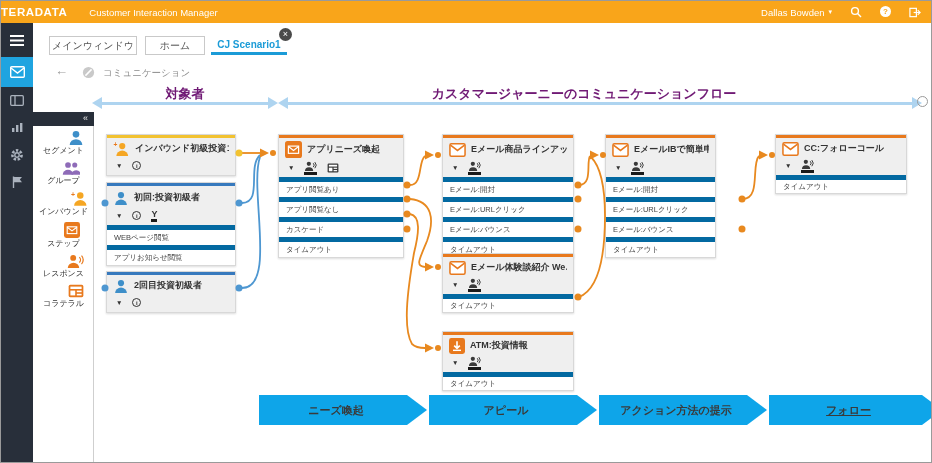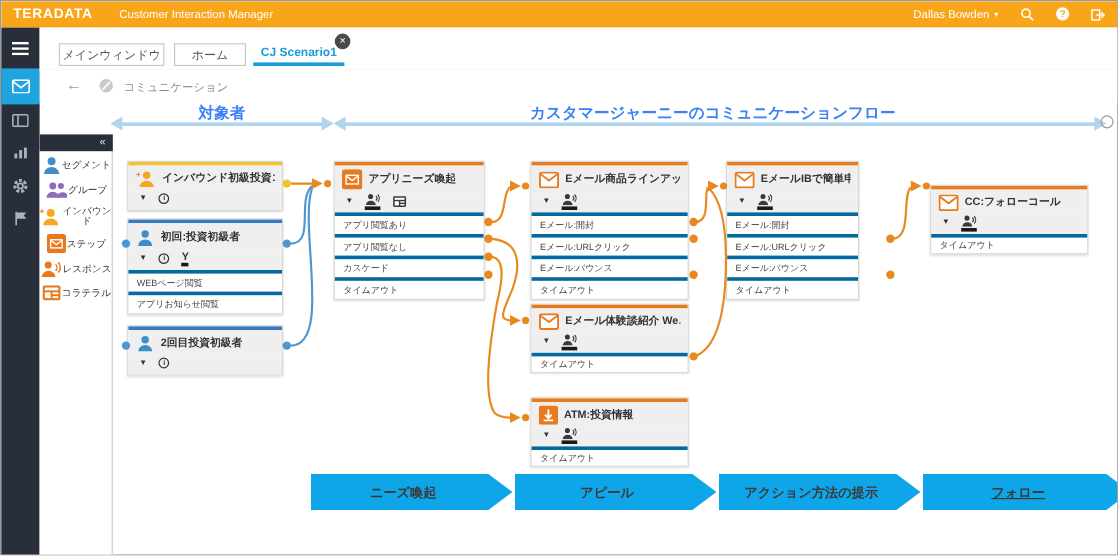--- a/index.html
+++ b/index.html
@@ -1,21 +1,21 @@
 <!DOCTYPE html>
 <html><head>
 <meta charset="utf-8">
 <style>
   html,body{margin:0;padding:0;background:#fff;}
   body{font-family:"Liberation Sans","DejaVu Sans",sans-serif;}
   .frame{position:relative;width:932px;height:463px;border:1px solid #9a9a9a;box-sizing:border-box;background:#fff;overflow:hidden;}
 
   
   .topbar{position:absolute;left:0;top:0;width:932px;height:22px;background:#F9A51A;display:flex;align-items:center;color:#fff;}
-  .brand{margin-left:10px;font-size:11.5px;font-weight:700;letter-spacing:.6px;}
+  .brand{font-size:11.5px;font-weight:700;letter-spacing:.6px;}
   .apptitle{margin-left:22px;font-size:9.5px;}
   .topright{margin-left:auto;display:flex;gap:18px;padding-right:12px;}
   .usermenu{font-size:9.5px;display:flex;align-items:center;gap:4px;cursor:pointer;}
   .usermenu .uc{font-size:7px;}
   .tico{width:12px;height:12px;display:inline-flex;align-items:center;justify-content:center;}
   .helpico{width:11px;height:11px;border-radius:50%;background:#fff;color:#F9A51A;font-size:8px;font-weight:700;display:inline-flex;align-items:center;justify-content:center;}
 
   
   .rail{position:absolute;left:0;top:22px;width:32px;height:441px;background:#282F3A;display:flex;flex-direction:column;align-items:center;}
   .rail-item{width:32px;height:27px;display:flex;align-items:center;justify-content:center;flex:0 0 auto;}
@@ -31,42 +31,42 @@
   
   .crumbrow{position:absolute;left:32px;top:57px;width:900px;height:28px;background:#fff;}
   .backarrow{position:absolute;left:22px;top:5px;font-size:13px;color:#9a9a9a;cursor:pointer;}
   .crumbico{position:absolute;left:49px;top:7px;}
   .crumblabel{position:absolute;left:70px;top:9px;font-size:9.5px;color:#8a8a8a;}
 
   
   .palette{position:absolute;left:32px;top:111px;width:61px;height:352px;background:#fff;border-right:1px solid #cfcfcf;box-sizing:border-box;}
   .pstrip{position:absolute;left:0;top:0;width:61px;height:14px;background:#282F3A;color:#e8e8e8;font-size:9px;line-height:13px;text-align:right;padding-right:6px;box-sizing:border-box;cursor:pointer;}
   .pitems{position:absolute;left:0;top:18px;width:61px;display:flex;flex-direction:column;align-items:center;gap:6px;}
-  .pitem{display:flex;flex-direction:row;align-items:center;gap:1px;cursor:grab;}
+  .pitem{display:flex;flex-direction:column;align-items:flex-end;gap:1px;cursor:grab;}
   .plabel{font-size:8px;color:#333;text-align:center;line-height:9px;max-width:58px;}
 
   
-  .hlabel{position:absolute;top:84px;font-size:13px;font-weight:700;color:#3b82f6;text-align:center;}
+  .hlabel{position:absolute;top:84px;font-size:13px;font-weight:700;color:#701a75;text-align:center;}
   .harrow{position:absolute;top:101px;height:3px;background:#AED4F0;}
   .harrow:before{content:"";position:absolute;left:-9px;top:-5px;width:0;height:0;border-right:10px solid #AED4F0;border-top:6px solid transparent;border-bottom:6px solid transparent;}
   .harrow:after{content:"";position:absolute;right:-9px;top:-5px;width:0;height:0;border-left:10px solid #AED4F0;border-top:6px solid transparent;border-bottom:6px solid transparent;}
   .fitico{position:absolute;left:916px;top:95px;width:9px;height:9px;border:1px solid #9a9a9a;border-radius:50%;cursor:pointer;}
 
   
   .node{position:absolute;background:#fff;border:1px solid #d8d8d8;box-shadow:0 1px 2px rgba(0,0,0,.14);box-sizing:border-box;cursor:pointer;}
   .ntop{height:3px;}
   .nhead{display:flex;align-items:center;gap:5px;background:#efefef;padding:0 6px;height:21px;}
   .nhead.tall{height:23px;}
   .ntitle{font-size:9px;font-weight:700;color:#333;white-space:nowrap;overflow:hidden;}
   .ntools{display:flex;align-items:center;gap:10px;background:#efefef;padding:0 0 3px 9px;height:13px;}
   .caret{font-size:6.5px;color:#333;cursor:pointer;}
   .info-i{width:9px;height:9px;border:1.2px solid #333;border-radius:50%;display:inline-flex;align-items:center;justify-content:center;font-size:6px;font-weight:700;color:#333;box-sizing:border-box;cursor:pointer;}
   .tsel{border-bottom:3px solid #1a1a1a;padding-bottom:1px;}
   .branch-y{font-size:9px;font-weight:700;color:#333;line-height:8px;cursor:pointer;}
-  .nrow{border-top:3px solid #0369a1;padding:0 7px;height:15px;line-height:15px;font-size:7.5px;color:#444;white-space:nowrap;overflow:hidden;}
+  .nrow{border-top:5px solid #0369a1;padding:0 7px;height:15px;line-height:15px;font-size:7.5px;color:#444;white-space:nowrap;overflow:hidden;}
   .nrow.sm{height:13px;line-height:13px;}
   .nicon{display:inline-flex;flex:0 0 auto;}
 
   
   .phase{position:absolute;top:394px;height:30px;background:#0ea5e9;display:flex;align-items:center;justify-content:center;font-size:11px;font-weight:700;color:#3a3a3a;clip-path:polygon(0 0,calc(100% - 20px) 0,100% 50%,calc(100% - 20px) 100%,0 100%);padding-right:14px;box-sizing:border-box;}
 
   
   .overlay{position:absolute;left:0;top:0;width:932px;height:463px;pointer-events:none;}
 </style>
 </head>
@@ -221,21 +221,21 @@
               <rect x="11" y="12" width="6" height="2" fill="#fff"></rect>
             </svg>
           </span>
         <span class="plabel">コラテラル</span>
       </div>
     </div>
   </div>
 
   <div class="hlabel" style="left:100px;width:168px;">対象者</div>
   <div class="harrow" style="left:100px;width:168px;"></div>
-  <div class="hlabel" style="left:280px;width:626px;">カスタマージャーニーのコミュニケーションフロー</div>
+  <div class="hlabel" style="left:270px;width:626px;">カスタマージャーニーのコミュニケーションフロー</div>
   <div class="harrow" style="left:286px;width:626px;"></div>
   <div class="fitico"></div>
 
   <div class="node" style="left:105px;top:133px;width:130px;">
     <div class="ntop" style="background:#F2C230;"></div>
     <div class="nhead">
       <span class="nicon">
           <svg width="17" height="14" viewBox="0 0 22 19">
             <text x="0" y="7" font-size="9" font-weight="bold" fill="#E8791D">+</text>
             <circle cx="12" cy="5.5" r="4.2" fill="#F5A623"></circle>
@@ -432,21 +432,21 @@
         </span>
     </div>
     <div class="nrows">
       <div class="nrow">Eメール:開封</div>
       <div class="nrow">Eメール:URLクリック</div>
       <div class="nrow">Eメール:バウンス</div>
       <div class="nrow">タイムアウト</div>
     </div>
   </div>
 
-  <div class="node" style="left:774px;top:133px;width:132px;margin-top:20px;">
+  <div class="node" style="left:774px;top:133px;width:132px;">
     <div class="ntop" style="background:#E8791D;"></div>
     <div class="nhead">
       <span class="nicon">
           <svg width="17" height="14" viewBox="0 0 24 20">
             <rect x="1.2" y="1.2" width="21.6" height="17.6" rx="2" fill="#fff" stroke="#E8791D" stroke-width="2.2"></rect>
             <path d="M2 3l10 7.6L22 3" fill="none" stroke="#E8791D" stroke-width="2.2"></path>
           </svg>
         </span>
       <span class="ntitle">CC:フォローコール</span>
     </div>

